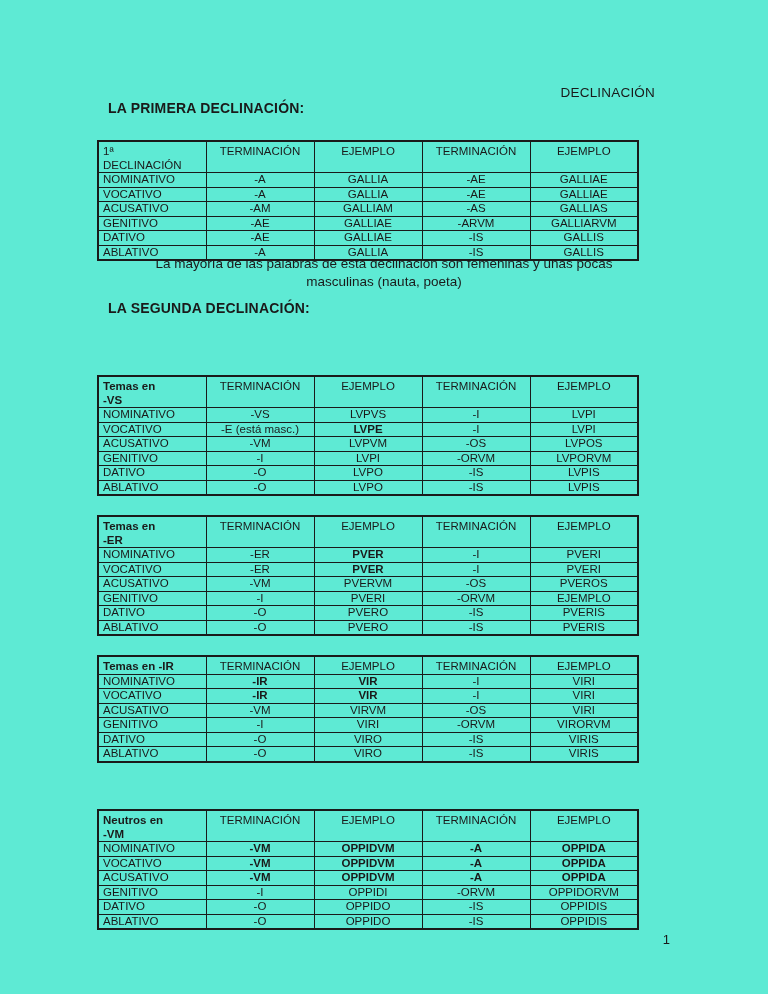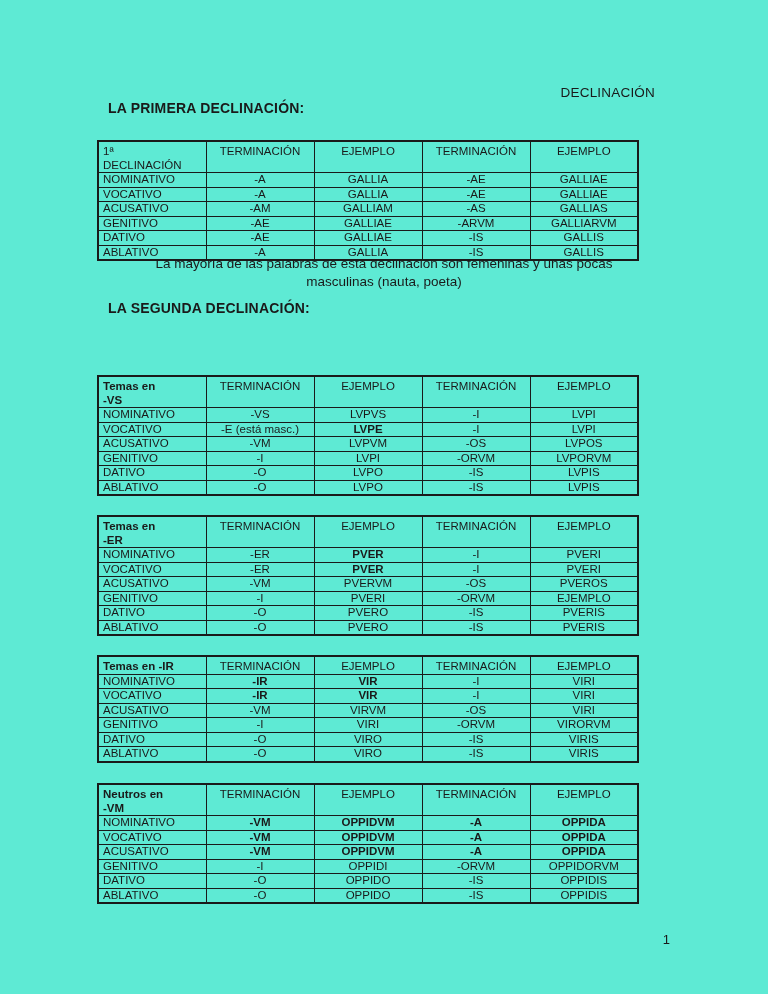--- a/index.html
+++ b/index.html
@@ -38,21 +38,21 @@
     text-align: center;
   }
   .para.note  { top: 255px; }
   .para.intro { top: 329px; }
 
   .tbl-wrap { position: absolute; left: 97px; }
   .tbl-wrap.t0 { top: 140px; }
   .tbl-wrap.t1 { top: 375px; }
   .tbl-wrap.t2 { top: 515px; }
   .tbl-wrap.t3 { top: 655px; }
-  .tbl-wrap.t4 { top: 783px; }
+  .tbl-wrap.t4 { top: 809px; }
 
   table {
     border-collapse: collapse;
     table-layout: fixed;
     width: 540px;
     font-size: 11.5px;
     border: 2px solid #1a1a1a;
   }
   col { width: 108px; }
   th, td {

